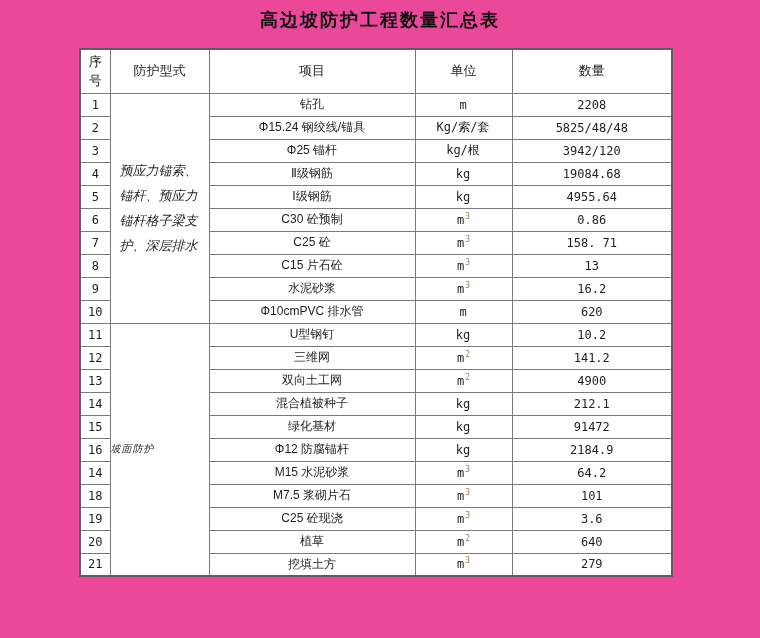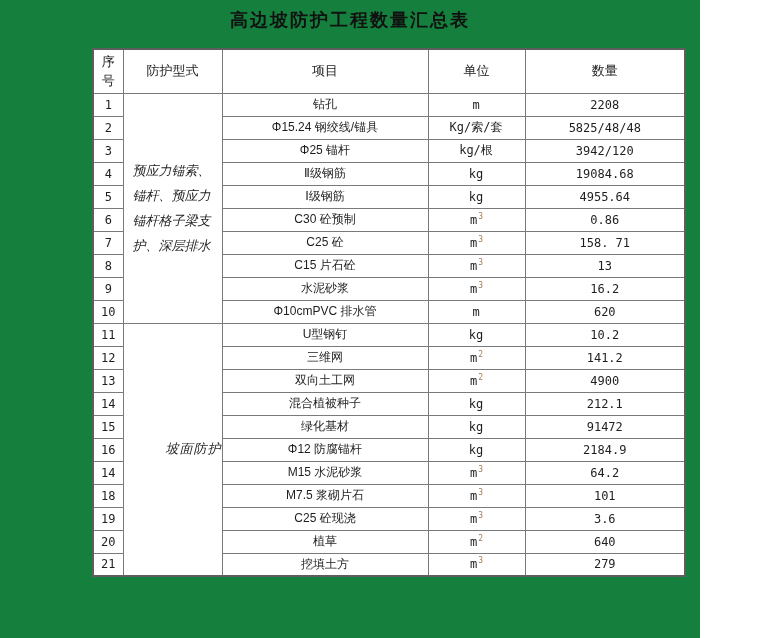--- a/index.html
+++ b/index.html
@@ -1,34 +1,34 @@
 <!DOCTYPE html>
 <html><head>
 <meta charset="utf-8">
 <style>
   html,body{margin:0;padding:0;background:#ffffff;}
-  .page{position:relative;width:700px;height:638px;background:#15803d;
+  .page{position:relative;width:760px;height:638px;background:#ec4899;
         font-family:"Liberation Sans","DejaVu Sans",sans-serif;color:#1e1e1e;overflow:hidden;}
   .title{position:absolute;top:8px;left:0;width:100%;text-align:center;
          font-size:18px;font-weight:bold;letter-spacing:2px;color:#111;}
-  table.qt{position:absolute;left:92px;top:48px;width:592px;
+  table.qt{position:absolute;left:79px;top:48px;width:592px;
            border-collapse:collapse;table-layout:fixed;
            border:2px solid #5e5e5e;}
   table.qt th,table.qt td{border:1px solid #7a7a7a;padding:0;margin:0;
            text-align:center;vertical-align:middle;background:#fff;}
   table.qt thead tr{height:44px;}
   table.qt tbody tr{height:23px;}
   th{font-weight:normal;font-size:13px;}
   .stk{width:15px;margin:0 auto;line-height:19px;word-break:break-all;}
   .itm{font-size:12px;}
   .num{font-family:"DejaVu Sans Mono","Liberation Mono",monospace;font-size:12px;}
   .typ{vertical-align:middle;font-style:italic;}
   .wrapT{width:80px;margin:0 auto;text-align:left;line-height:25px;
          font-size:13px;word-break:break-all;}
-  .wrapS{text-align:right;font-size:13px;letter-spacing:1px;}
+  .wrapS{text-align:left;font-size:10px;letter-spacing:1px;}
   sup.sp{font-size:8px;color:#a17a52;line-height:0;vertical-align:super;margin-left:1px;}
 </style>
 </head>
 <body>
 
 <div class="page">
   <div class="title">高边坡防护工程数量汇总表</div>
 
   <table class="qt">
     <colgroup>

